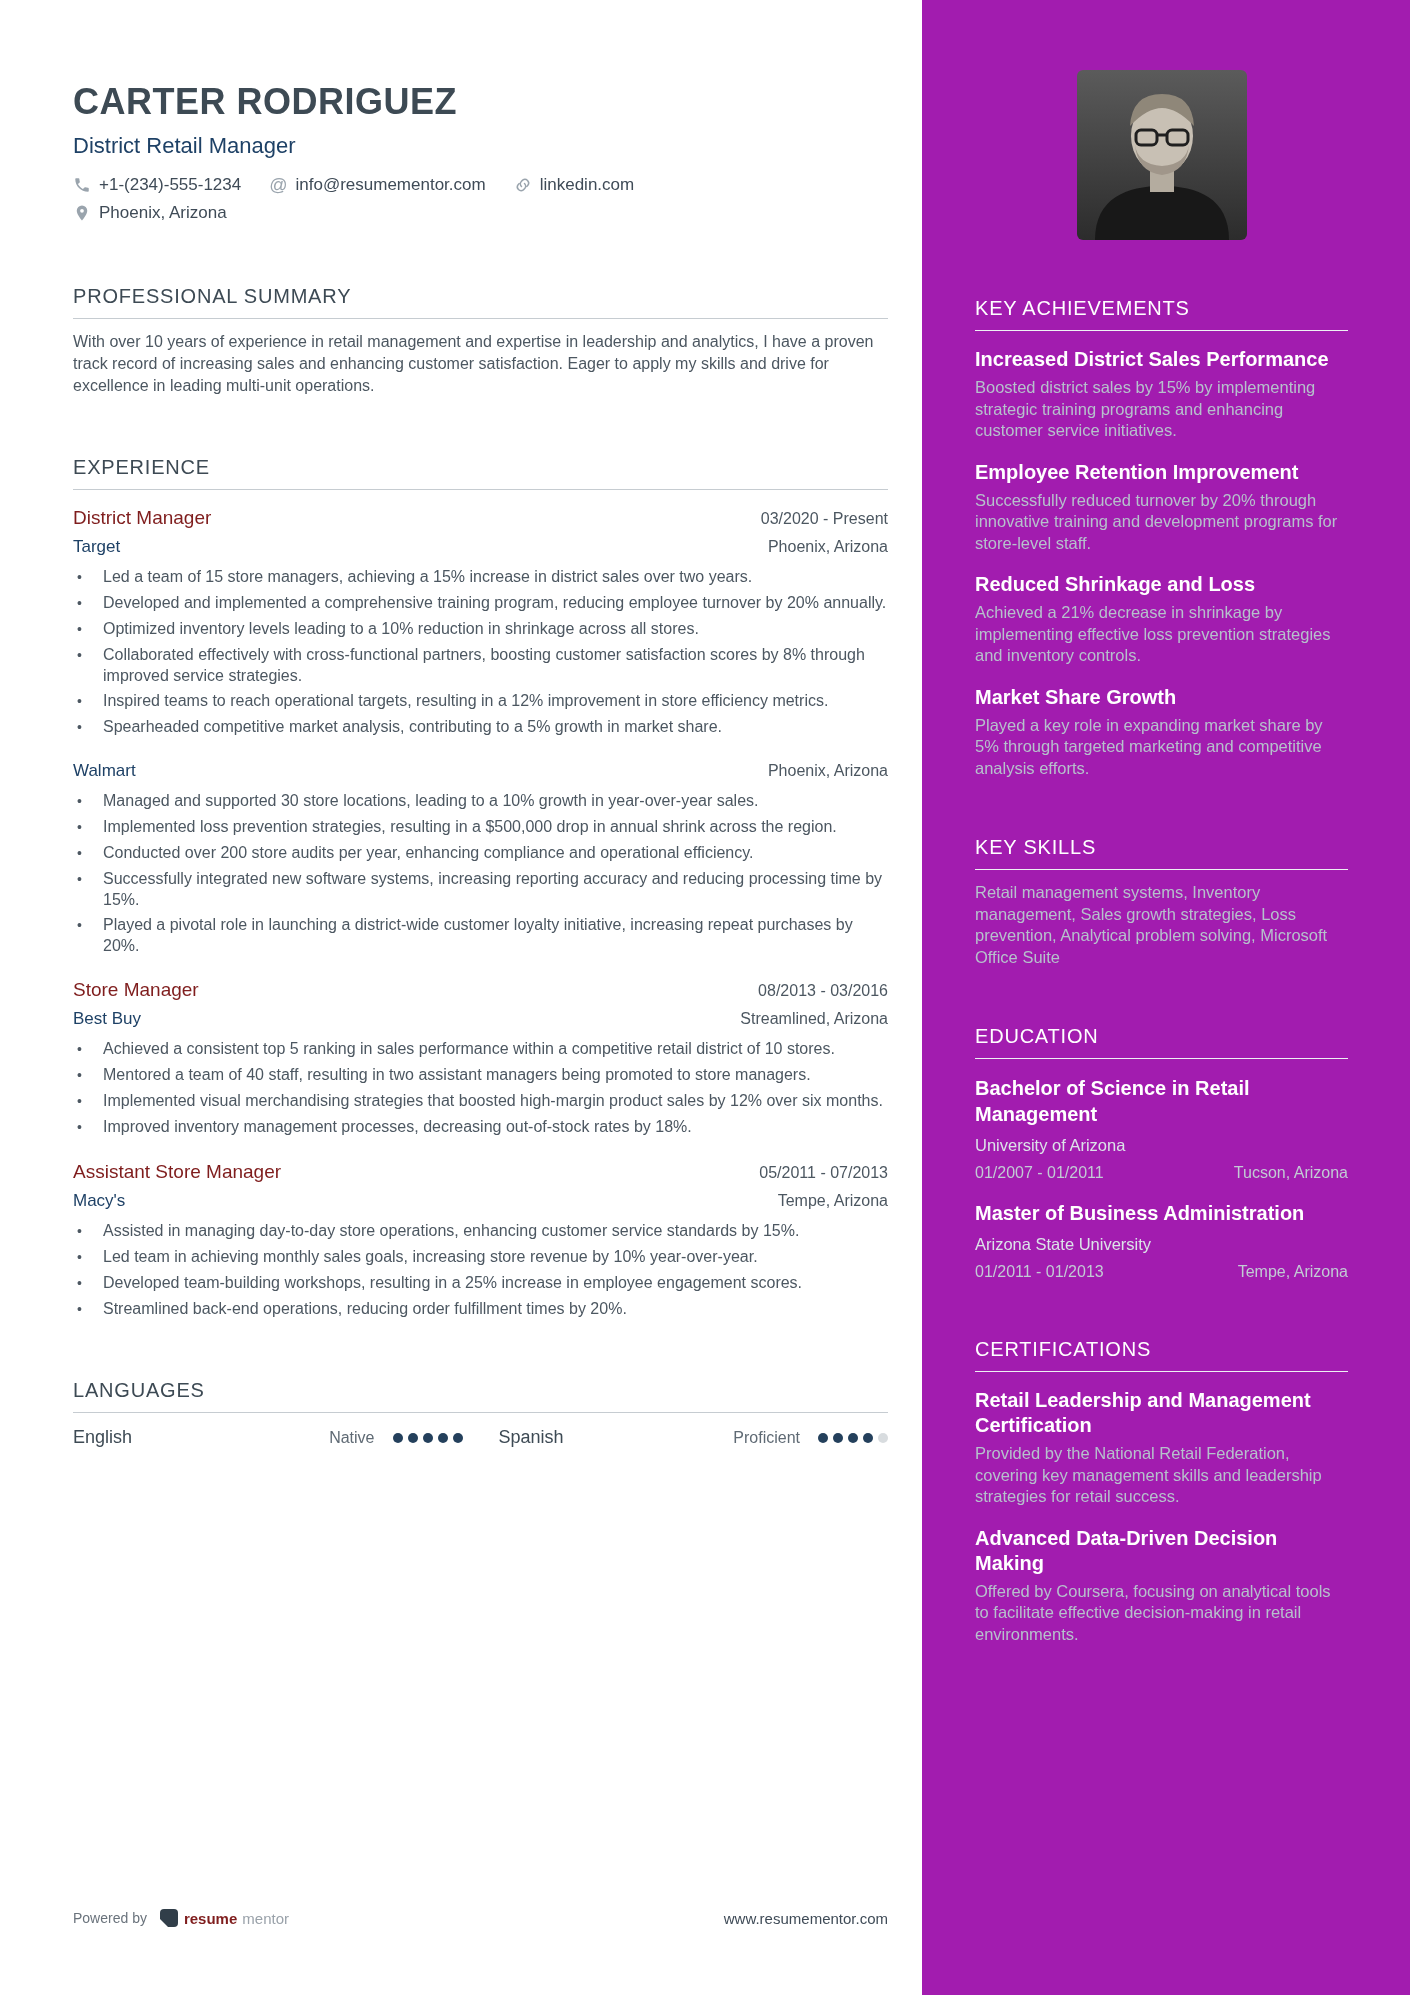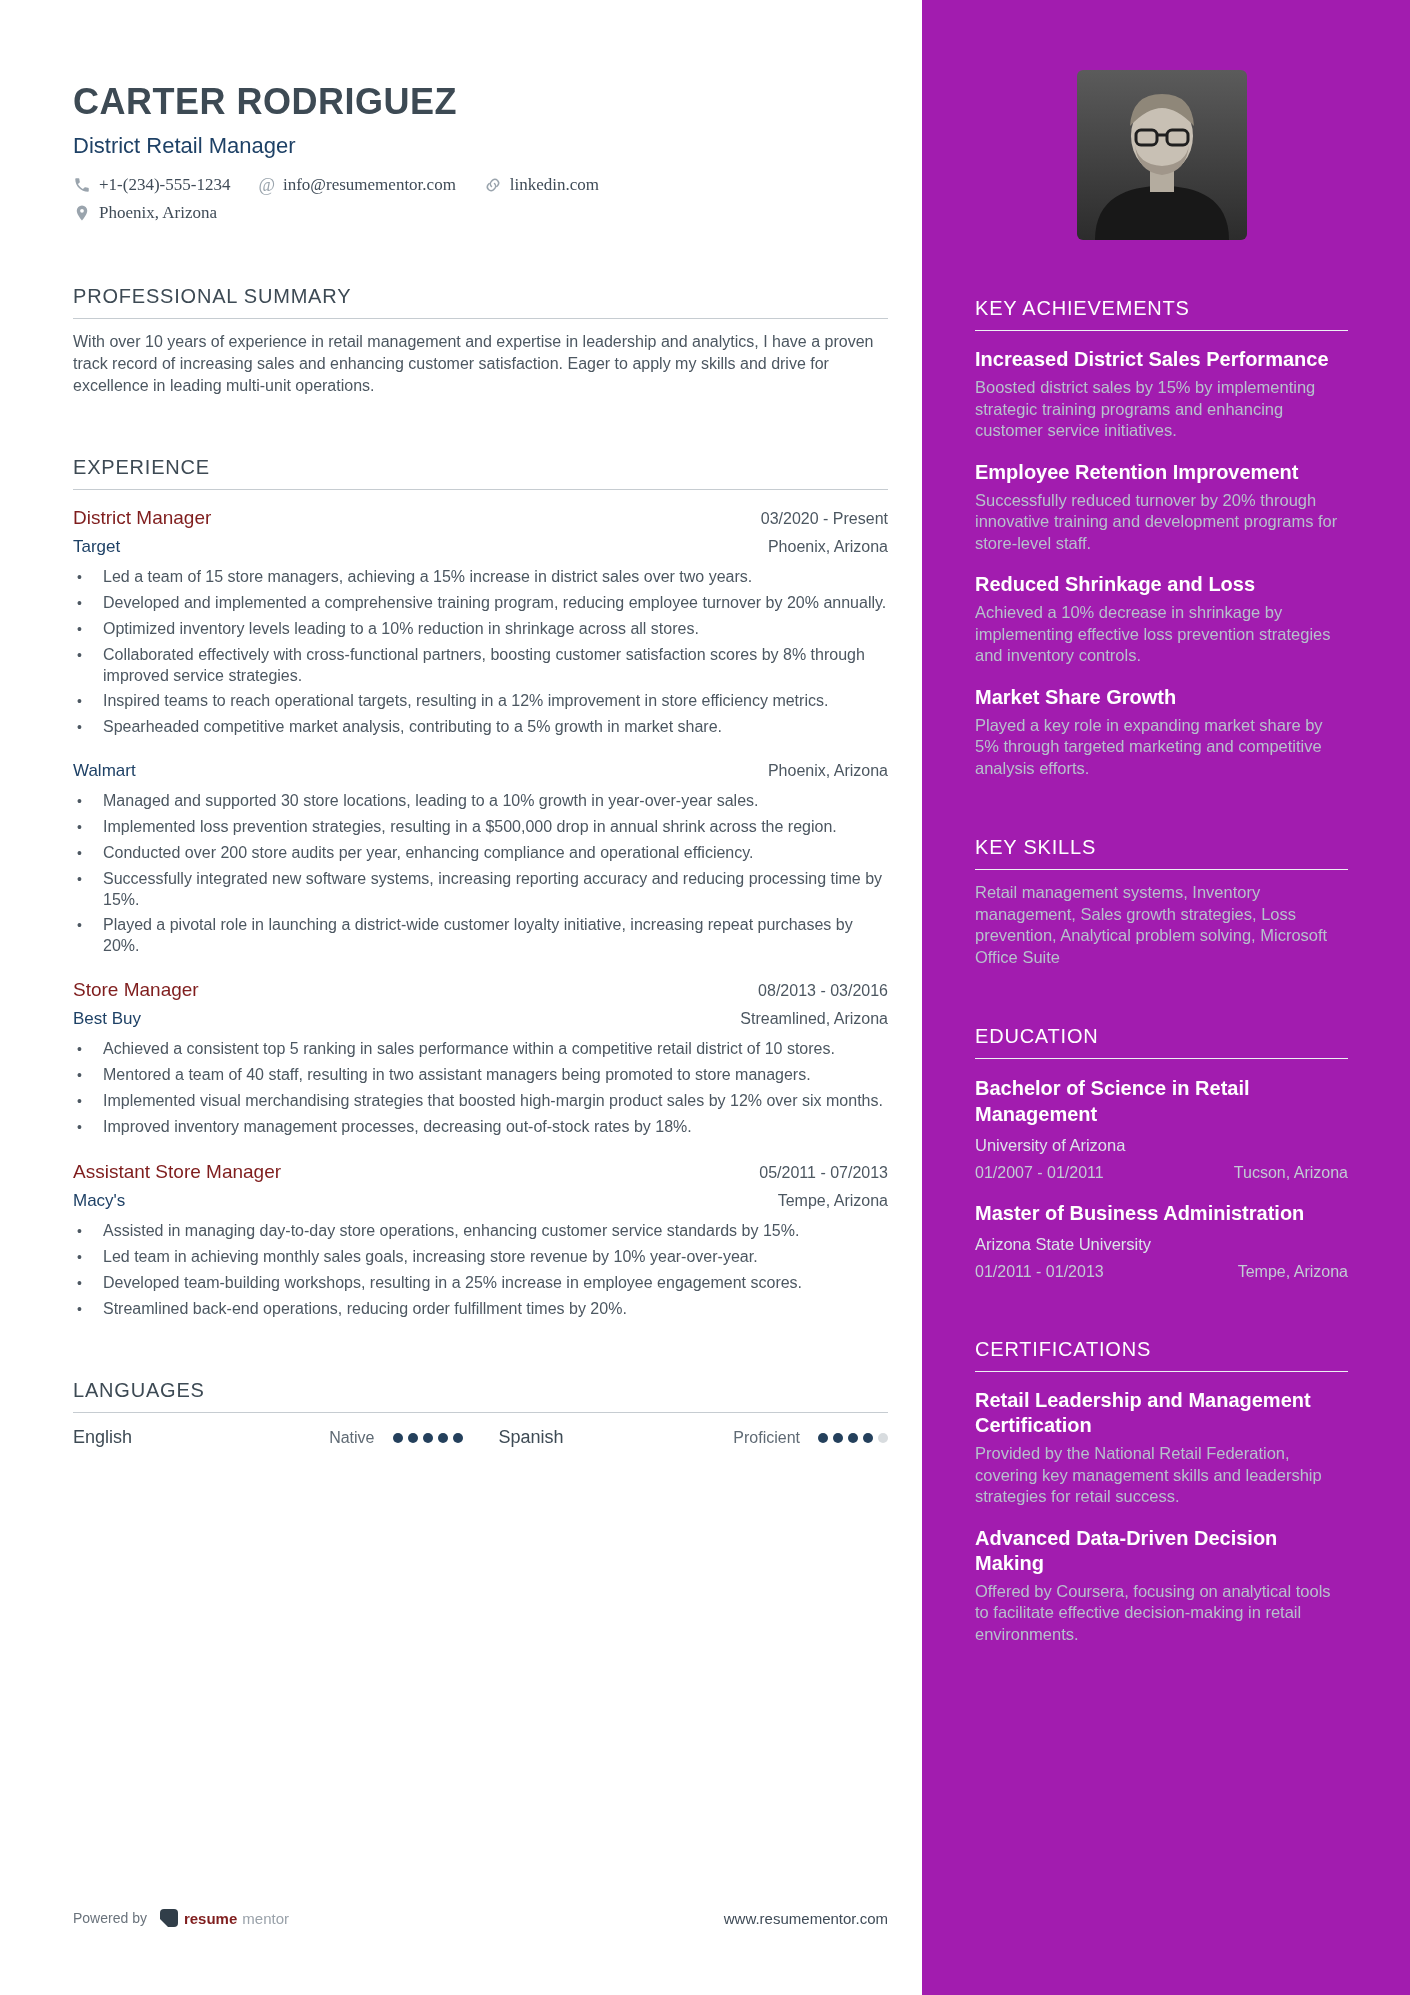--- a/index.html
+++ b/index.html
@@ -5,21 +5,21 @@
   * { margin:0; padding:0; box-sizing:border-box; }
   html,body { background:#ffffff; }
   body { font-family:"Liberation Sans","DejaVu Sans",sans-serif; color:#4c5761; }
   .page { position:relative; width:1410px; height:1995px; margin:0 auto; background:#ffffff; overflow:hidden; }
 
   
   .main { position:absolute; left:0; top:0; width:922px; padding:82px 34px 0 73px; }
   .person-name { font-size:36px; line-height:40px; font-weight:700; letter-spacing:0.5px; color:#3d4a54; }
   .person-title { margin-top:10px; font-size:22px; line-height:28px; font-weight:500; color:#1e4166; }
   .contact { margin-top:12px; display:flex; flex-wrap:wrap; column-gap:28px; row-gap:6px; font-size:17px; color:#3f4b57; }
-  .c-item { display:inline-flex; align-items:center; gap:8px; line-height:26px; white-space:nowrap;font-family:Liberation Serif, serif; }
+  .c-item { display:inline-flex; align-items:center; gap:8px; line-height:26px; white-space:nowrap; }
   .c-icon { width:18px; height:18px; flex:none; }
   .at-glyph { font-size:18px; color:#9aa4ad; line-height:18px; }
   .contact-row2 { margin-top:2px; }
 
   .section { margin-top:58px; }
   .sec-heading { font-size:20px; line-height:24px; font-weight:500; letter-spacing:0.8px; color:#3d4a54; }
   .sec-rule { border:none; border-top:1px solid #c6ccd1; margin-top:10px; }
   .summary-text { margin-top:12px; font-size:16px; line-height:22px; color:#4c5761; }
 
   .job { margin-top:22px; }
@@ -301,21 +301,21 @@
       <div class="sb-item">
         <div class="sb-item-title">Increased District Sales Performance</div>
         <div class="sb-item-text">Boosted district sales by 15% by implementing strategic training programs and enhancing customer service initiatives.</div>
       </div>
       <div class="sb-item">
         <div class="sb-item-title">Employee Retention Improvement</div>
         <div class="sb-item-text">Successfully reduced turnover by 20% through innovative training and development programs for store-level staff.</div>
       </div>
       <div class="sb-item">
         <div class="sb-item-title">Reduced Shrinkage and Loss</div>
-        <div class="sb-item-text">Achieved a 10% decrease in shrinkage by implementing effective loss prevention strategies and inventory controls.</div>
+        <div class="sb-item-text">Achieved a 21% decrease in shrinkage by implementing effective loss prevention strategies and inventory controls.</div>
       </div>
       <div class="sb-item">
         <div class="sb-item-title">Market Share Growth</div>
         <div class="sb-item-text">Played a key role in expanding market share by 5% through targeted marketing and competitive analysis efforts.</div>
       </div>
     </section>
 
     <section class="sb-section">
       <h2 class="sb-heading">KEY SKILLS</h2>
       <hr class="sb-rule">

